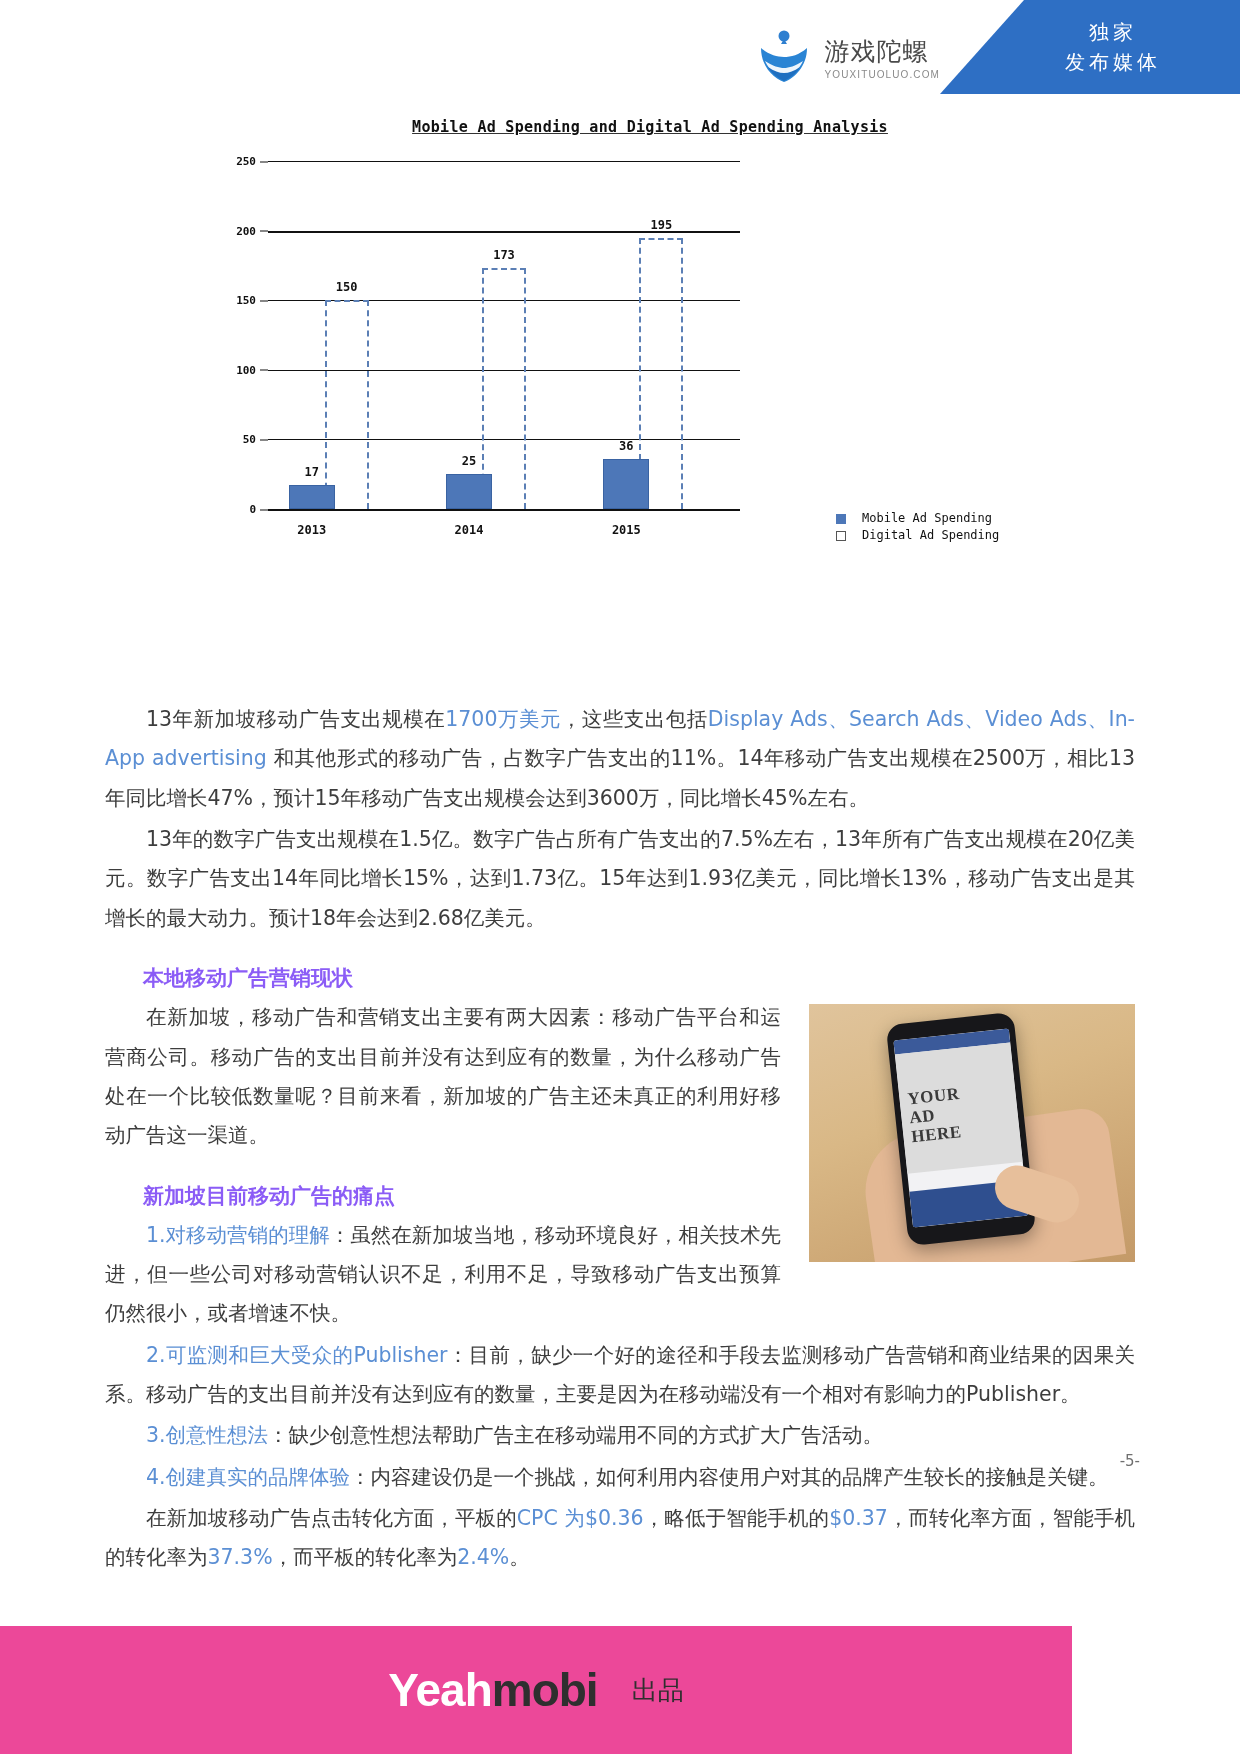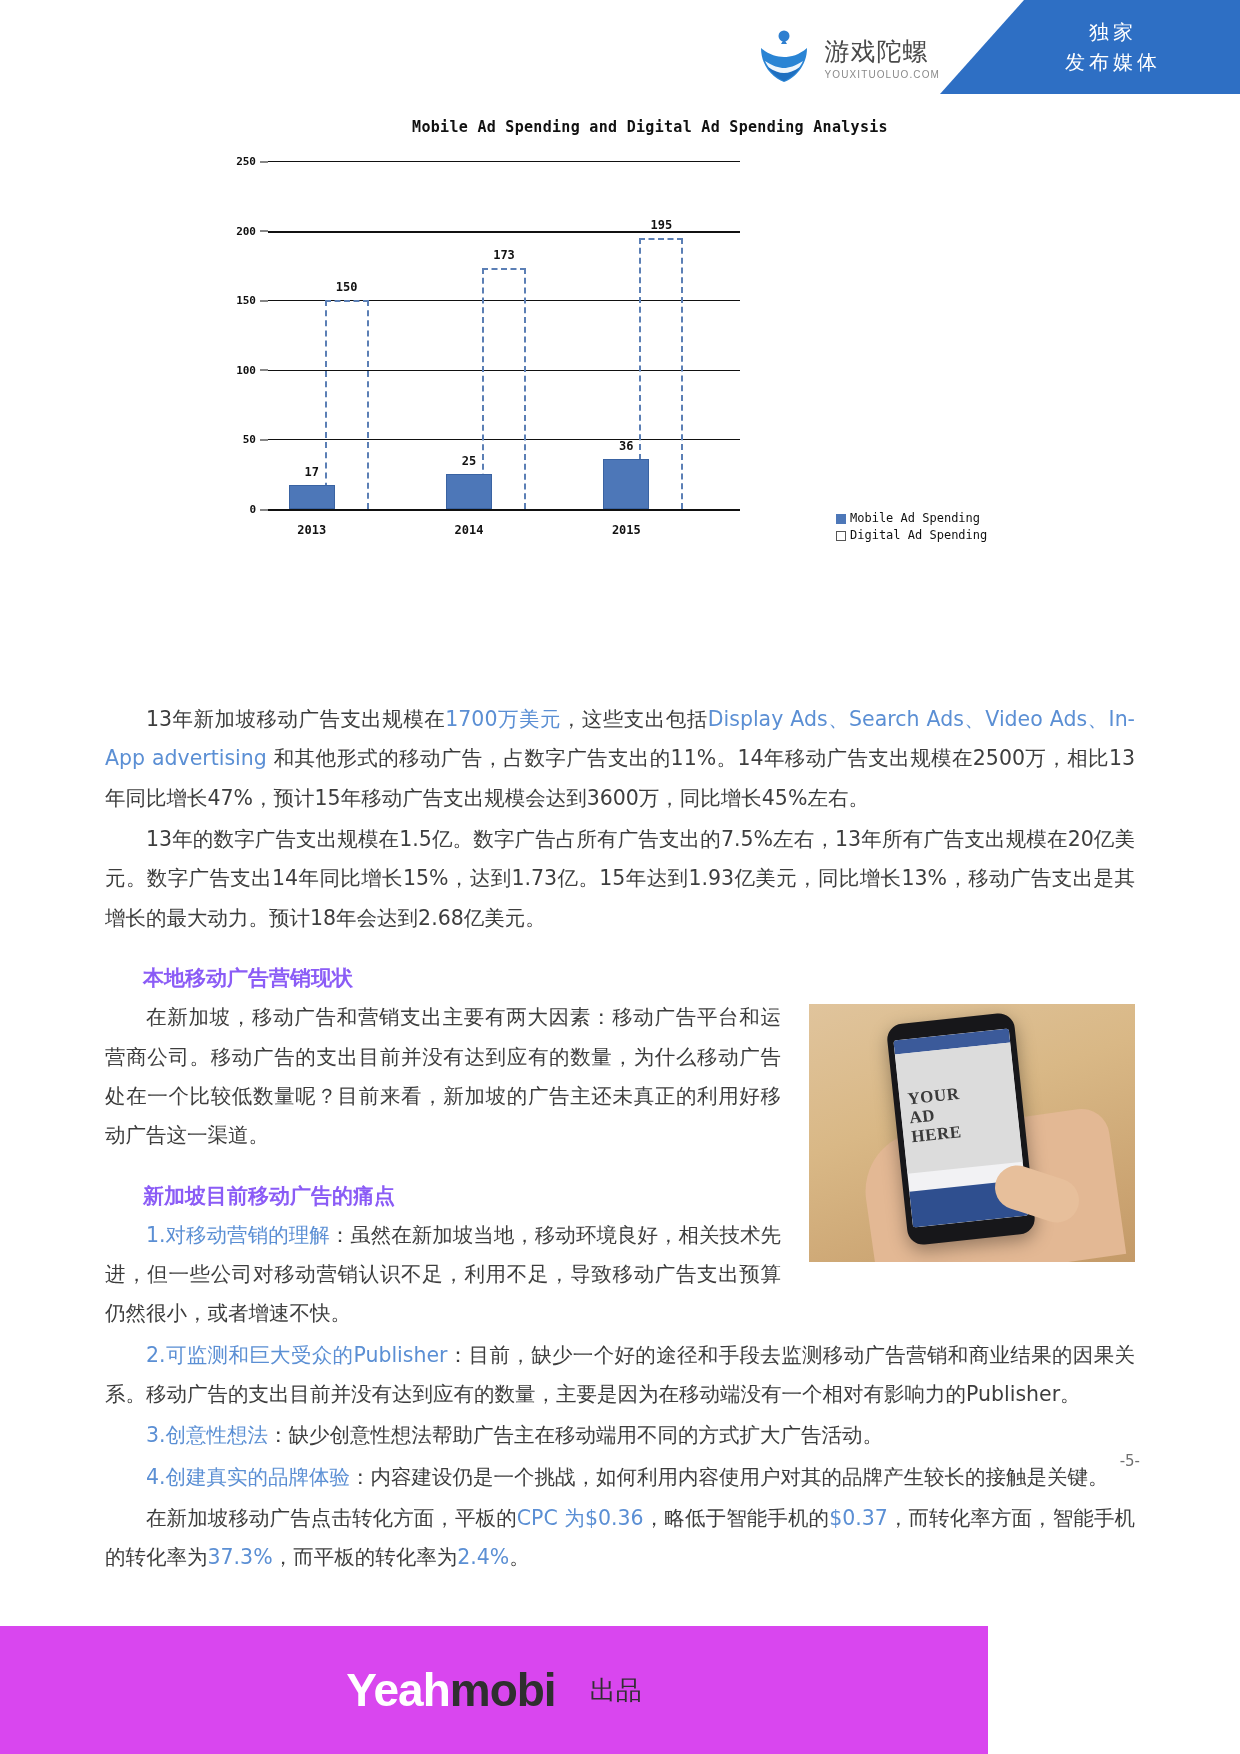--- a/index.html
+++ b/index.html
@@ -25,21 +25,21 @@
   .logo-wrap {
     position: absolute; top: 22px; right: 300px; width: 250px; height: 70px;
     display: flex; align-items: center; justify-content: flex-end; gap: 10px;
   }
   .logo-mark { width: 62px; height: 62px; position: relative; }
   .logo-text { display: flex; flex-direction: column; align-items: flex-start; }
   .logo-cn { font-size: 25px; color: #4a4a4a; letter-spacing: 1px; font-family: "DejaVu Sans", sans-serif;}
   .logo-en { font-size: 10px; color: #8a8a8a; letter-spacing: 1.1px; margin-top: 1px; }
 
   
-  .chart-block { position: absolute; top: 118; left: 0; width: 1240px; }
+  .chart-block { position: absolute; top: 118; left: 0; width: 1240px; text-decoration: underline; }
   .chart-title {
     text-align: center; font-family: "DejaVu Sans Mono", monospace;
     font-weight: bold; font-size: 15px; color: #111; letter-spacing: 0.3px;
     margin-left: 60px;
   }
   .chart-area {
     position: relative; width: 1240px; height: 400px;
   }
   .plot {
     position: absolute; left: 268px; top: 25px; width: 472px; height: 348px;
@@ -66,21 +66,21 @@
     font-family: "DejaVu Sans Mono", monospace; font-weight: bold; font-size: 12px; color: #111;
   }
   .xlabel {
     position: absolute; top: 100%; transform: translateX(-50%); margin-top: 14px;
     font-family: "DejaVu Sans Mono", monospace; font-weight: bold; font-size: 12px; color: #111;
   }
   .legend {
     position: absolute; left: 836px; top: 374px;
     font-family: "DejaVu Sans Mono", monospace; font-size: 12px; color: #111; line-height: 1.45;
   }
-  .legend-row { display: flex; align-items: center; gap: 4px; }
+  .legend-row { display: flex; align-items: center; gap: 16px; }
   .swatch { width: 10px; height: 10px; display: inline-block; }
   .swatch.fill { background: #4d77b8; }
   .swatch.open { background: #ffffff; border: 1px solid #555; }
 
   
   .content { position: absolute; left: 105px; top: 700px; width: 1030px; }
   p.para {
     font-size: 20.5px; line-height: 1.92; color: #3d3d3d; text-indent: 2em;
     font-family: "DejaVu Sans", sans-serif; margin-bottom: 2px; text-align: justify;
   }
@@ -124,22 +124,22 @@
     position: absolute; left: 185px; bottom: 46px; width: 86px; height: 44px;
     background: #e7bf9b; border-radius: 30px; transform: rotate(18deg);
   }
 
   
   .pagenum {
     position: absolute; right: 100px; top: 1452px;
     font-size: 15px; color: #6f6f6f; font-family: "DejaVu Sans", sans-serif;
   }
   .footer {
-    position: absolute; left: 0; bottom: 0; width: 988px; height: 128px;
-    background: #d946ef; display: flex; align-items: center; justify-content: center; gap: 18px;
+    position: absolute; left: 0; bottom: 0; width: 1072px; height: 128px;
+    background: #ec4899; display: flex; align-items: center; justify-content: center; gap: 18px;
   }
   .brand-yeah { font-size: 46px; font-weight: bold; color: #ffffff; letter-spacing: -1px; }
   .brand-mobi { font-size: 46px; font-weight: bold; color: #2f2f2f; letter-spacing: -1px; }
   .brand-cn { font-size: 26px; color: #2f2f2f; margin-left: 16px; font-family: "DejaVu Sans", sans-serif; }
 </style>
 </head>
 <body>
 
 <div class="header">
   <div class="header-banner">

